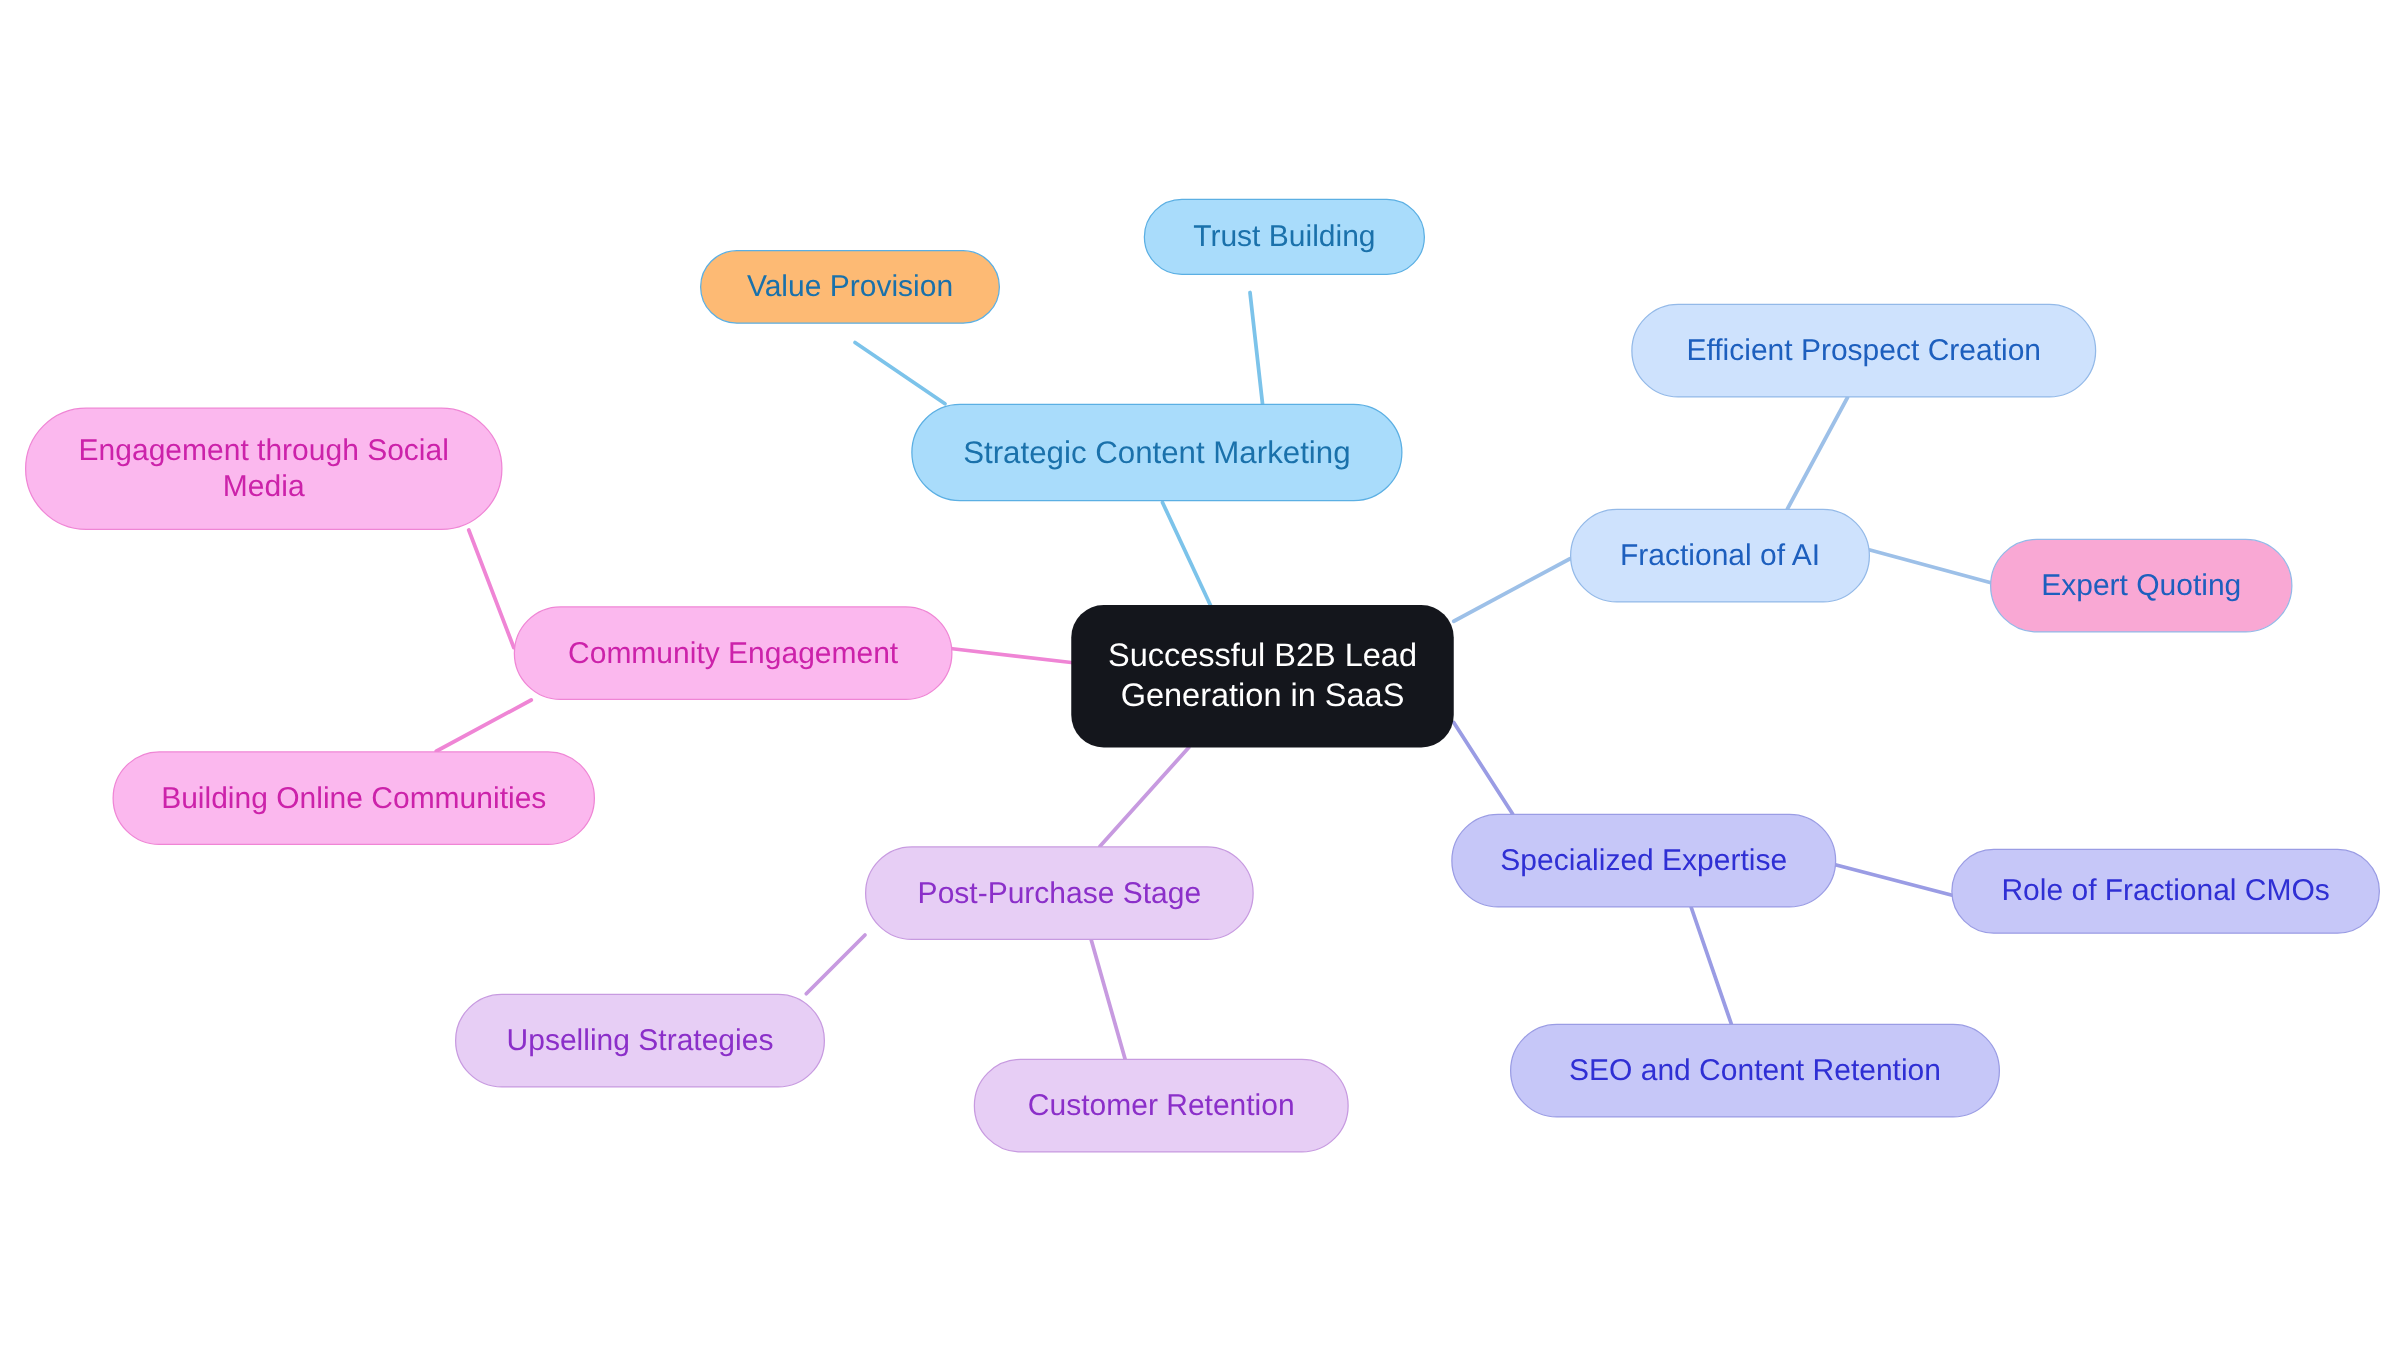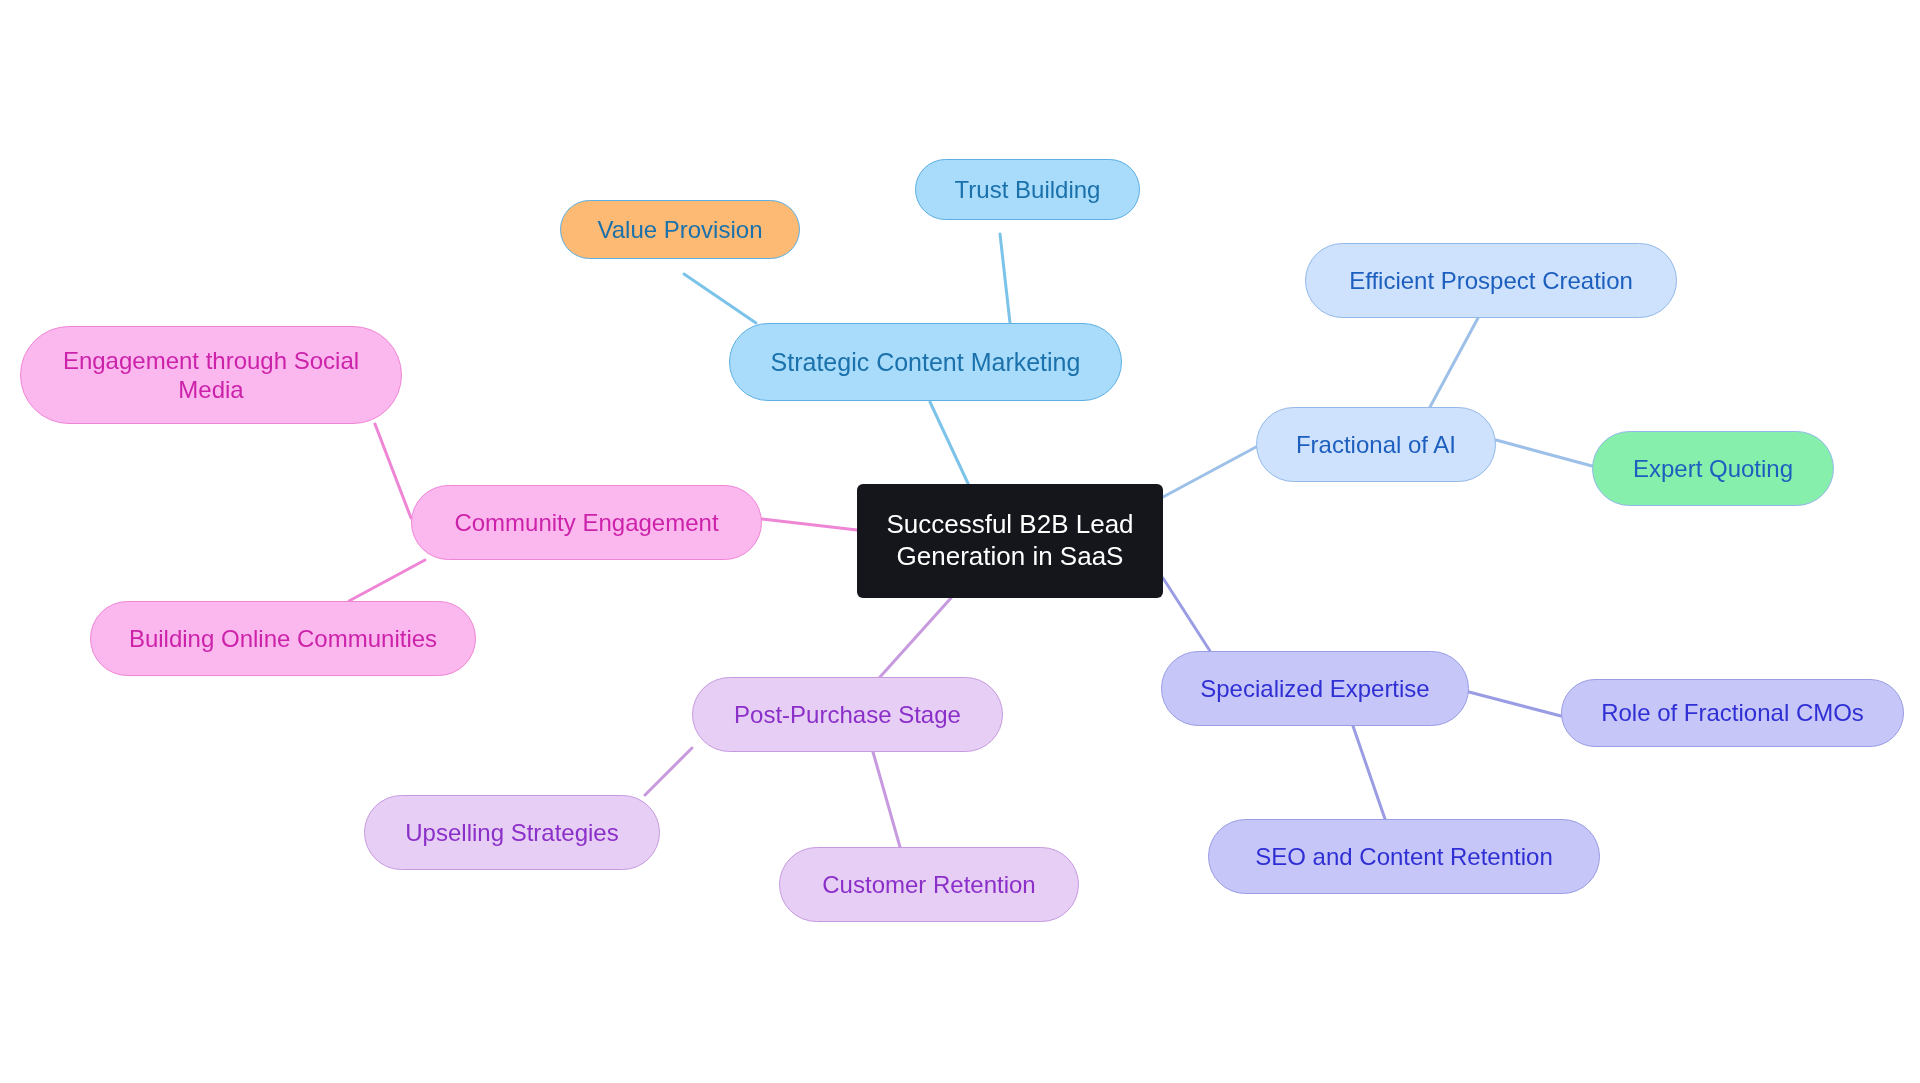--- a/index.html
+++ b/index.html
@@ -38,21 +38,21 @@
     align-items: center;
     justify-content: center;
     text-align: center;
     border-radius: 999px;
     border-style: solid;
     border-width: 1.5px;
     line-height: 1.22;
     padding: 0 14px;
   }
   .node.root {
-    border-radius: 6px;
+    border-radius: 26px;
     border-width: 0;
   }
   .node-label {
     display: block;
     white-space: pre-line;
   }
 </style>
 </head>
 <body>
 
@@ -87,21 +87,21 @@
       </div>
       <div class="node" style="left: 915px; top: 159px; width: 225px; height: 61px; background: rgb(169, 220, 251); font-size: 24px; color: rgb(26, 113, 171); border-color: rgb(91, 175, 227);">
         <span class="node-label">Trust Building</span>
       </div>
       <div class="node" style="left: 1256px; top: 407px; width: 240px; height: 75px; background: rgb(206, 226, 253); font-size: 24px; color: rgb(29, 95, 190); border-color: rgb(147, 185, 232);">
         <span class="node-label">Fractional of AI</span>
       </div>
       <div class="node" style="left: 1305px; top: 243px; width: 372px; height: 75px; background: rgb(206, 226, 253); font-size: 24px; color: rgb(29, 95, 190); border-color: rgb(147, 185, 232);">
         <span class="node-label">Efficient Prospect Creation</span>
       </div>
-      <div class="node" style="left: 1592px; top: 431px; width: 242px; height: 75px; background: #86efac; font-size: 24px; color: rgb(29, 95, 190); border-color: rgb(147, 185, 232);">
+      <div class="node" style="left: 1592px; top: 431px; width: 242px; height: 75px; background: #f9a8d4; font-size: 24px; color: rgb(29, 95, 190); border-color: rgb(147, 185, 232);">
         <span class="node-label">Expert Quoting</span>
       </div>
       <div class="node" style="left: 1161px; top: 651px; width: 308px; height: 75px; background: rgb(198, 199, 248); font-size: 24px; color: rgb(47, 47, 212); border-color: rgb(154, 156, 228);">
         <span class="node-label">Specialized Expertise</span>
       </div>
       <div class="node" style="left: 1561px; top: 679px; width: 343px; height: 68px; background: rgb(198, 199, 248); font-size: 24px; color: rgb(47, 47, 212); border-color: rgb(154, 156, 228);">
         <span class="node-label">Role of Fractional CMOs</span>
       </div>
       <div class="node" style="left: 1208px; top: 819px; width: 392px; height: 75px; background: rgb(198, 199, 248); font-size: 24px; color: rgb(47, 47, 212); border-color: rgb(154, 156, 228);">
         <span class="node-label">SEO and Content Retention</span>

